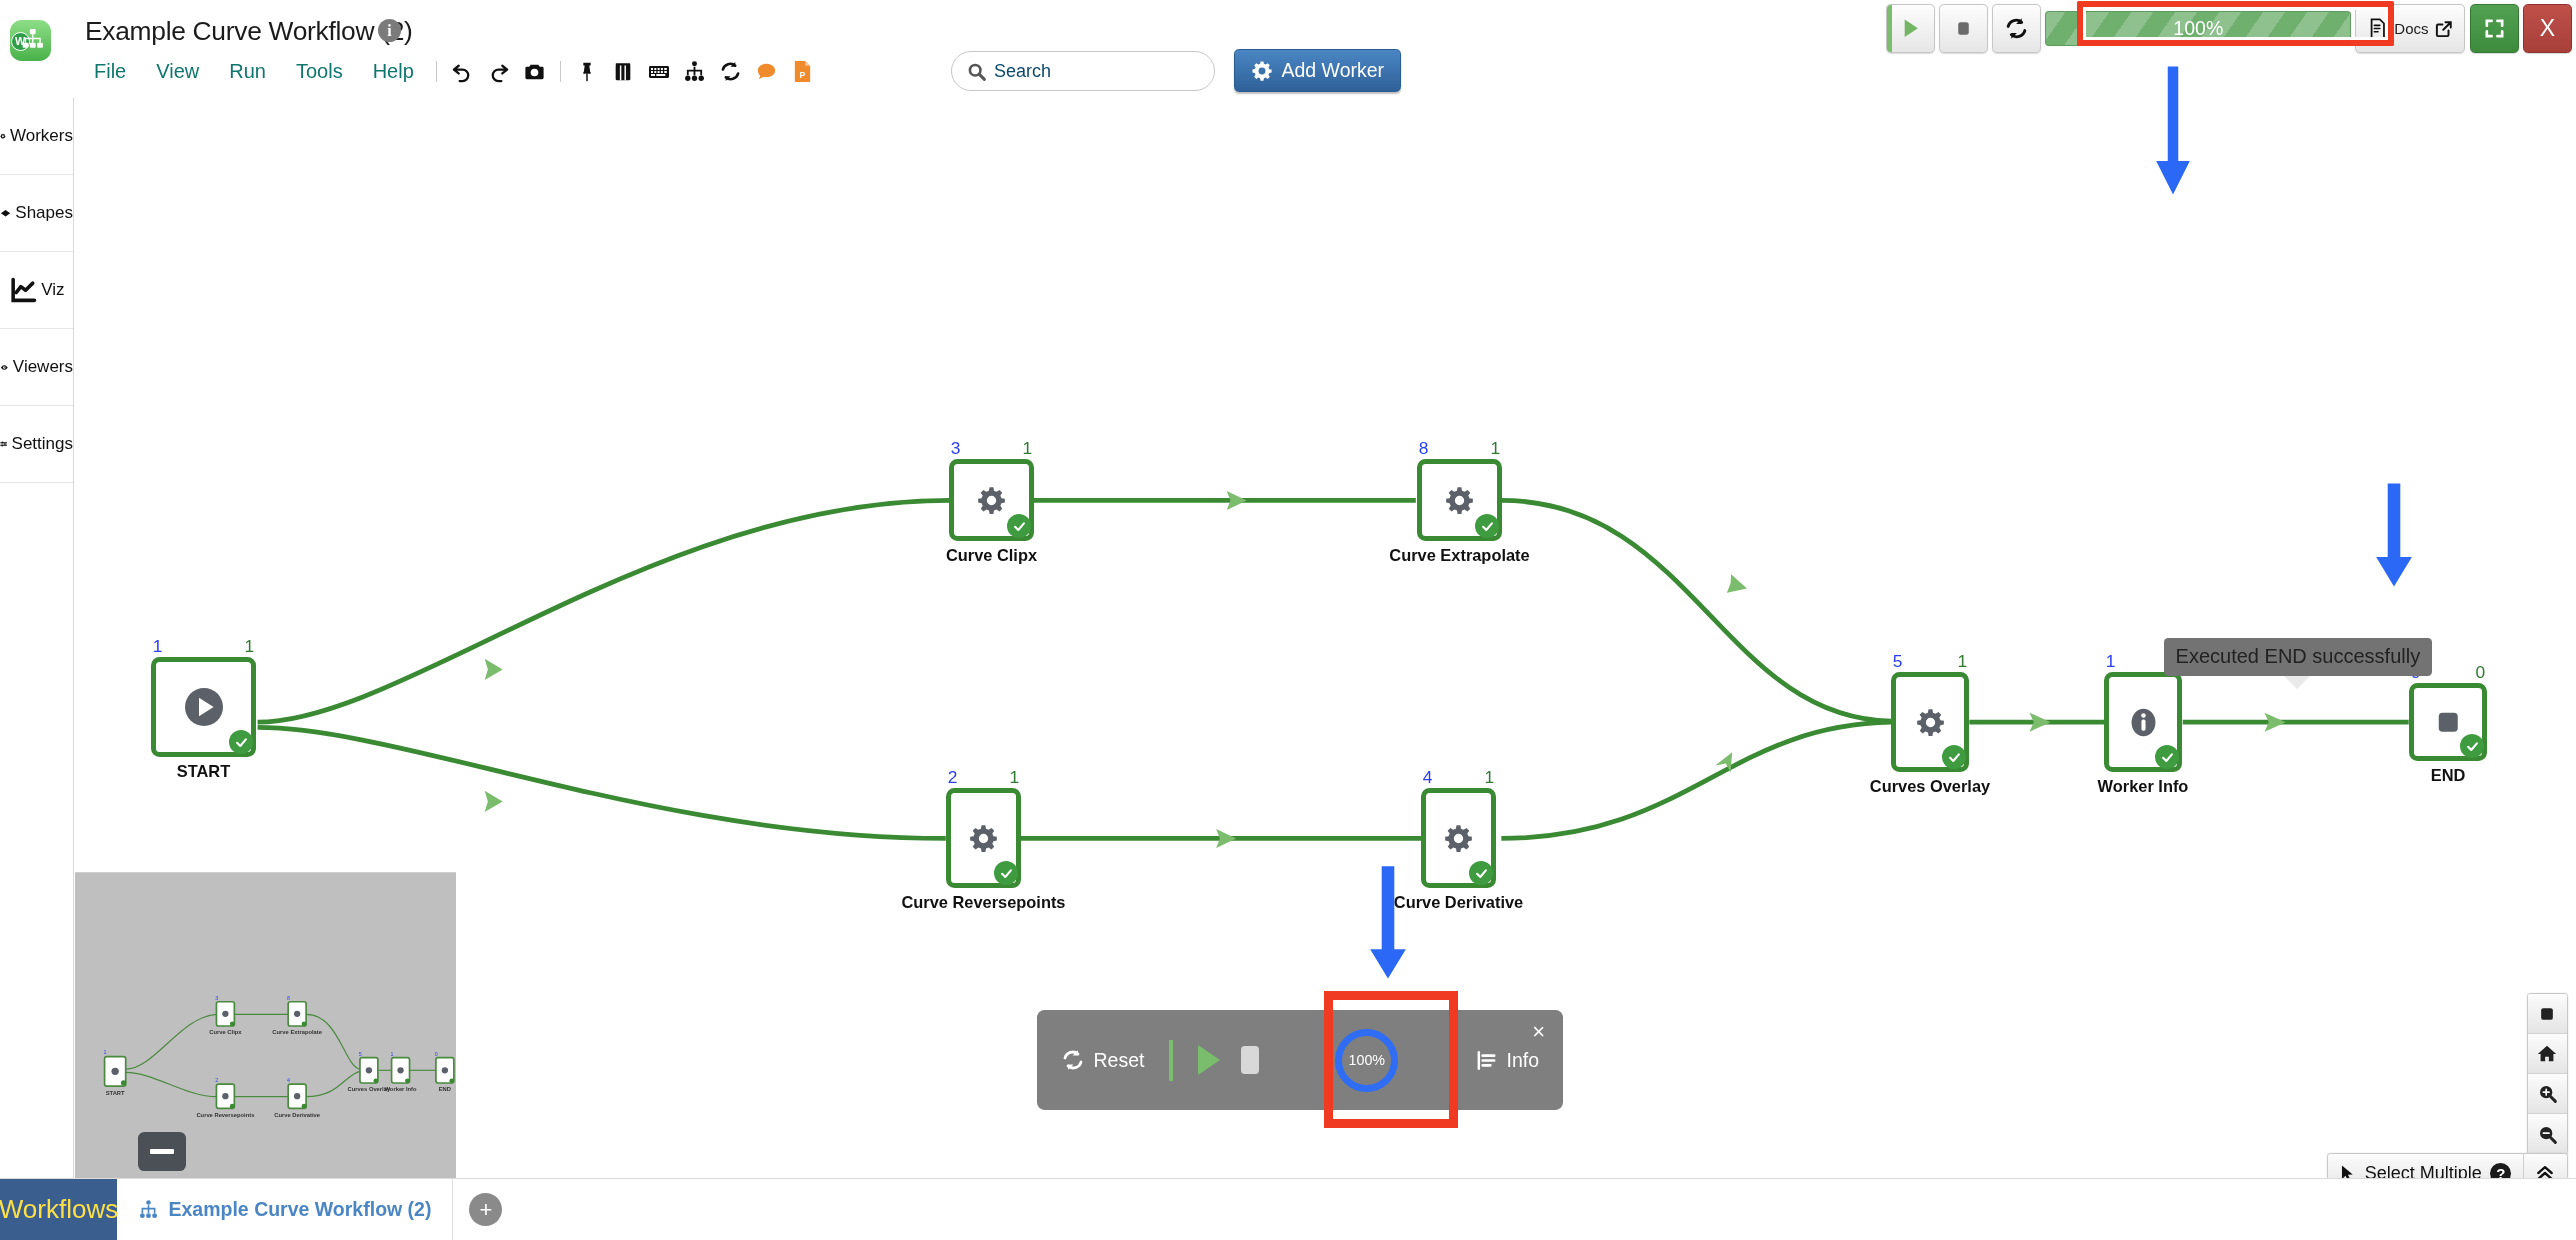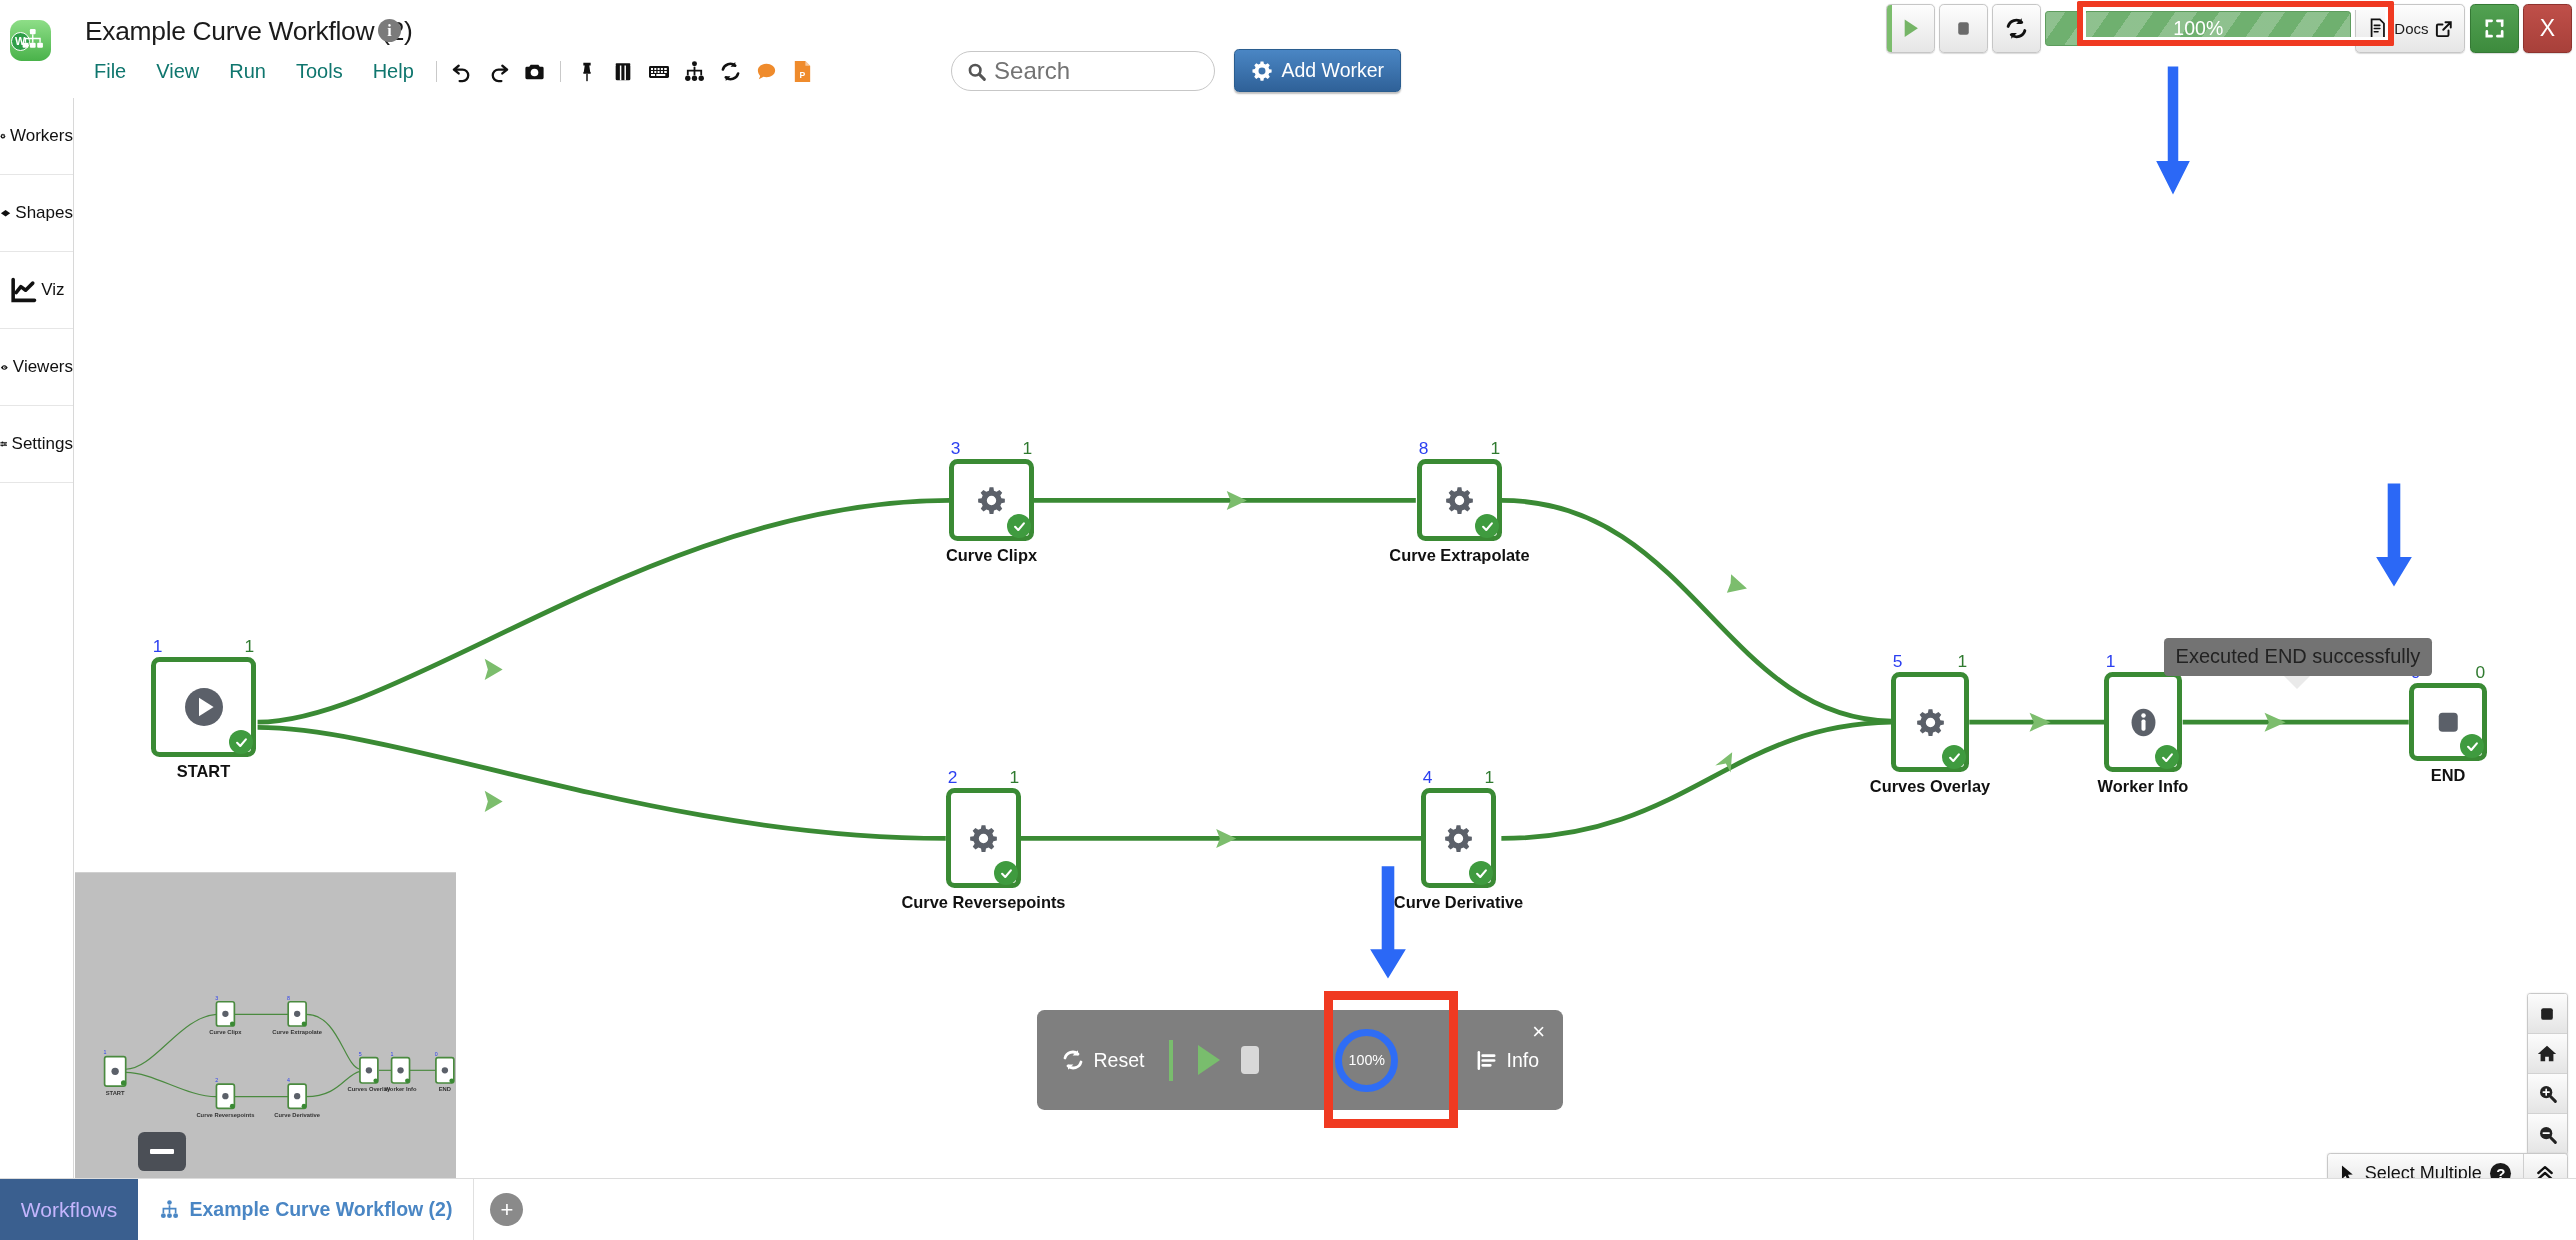--- a/index.html
+++ b/index.html
@@ -43,21 +43,21 @@
     cursor:default;
   }
   .tbtn svg { display:block; }
 
   
   .searchwrap {
     position:absolute; left:951px; top:51px; width:264px; height:40px;
     border:1.1px solid #c7c7c7; border-radius:20px; background:#fff;
     display:flex; align-items:center; padding-left:13.7px; gap:7.4px;
   }
-  .searchwrap .ph { font-size:24px; color:#737373; }
+  .searchwrap .ph { font-size:18px; color:#0c4a6e; }
   .addworker {
     position:absolute; left:1234px; top:49px; height:43px; padding:0 16px;
     border-radius:4.8px; border:0.5px solid #2a5d8f;
     background:linear-gradient(180deg,#4a86c4,#2f6198);
     color:#fff; font-size:19.5px; display:flex; align-items:center; gap:8.5px;
     box-shadow:0 1.1px 1.6px rgba(0,0,0,.25);
   }
 
   
   .runbar { position:absolute; right:4.2px; top:4.2px; height:49px; display:flex; align-items:center; gap:4.2px; }
@@ -204,21 +204,21 @@
     width:21px; height:21px; border-radius:50%; background:#1b1b1b; color:#fff;
     font-size:15px; font-weight:bold; display:flex; align-items:center; justify-content:center;
   }
 
   
   .statusbar {
     position:absolute; left:0; bottom:0; width:2576px; height:62px;
     background:#fff; border-top:0.5px solid #dcdcdc; display:flex; align-items:stretch;
   }
   .wf-btn {
-    width:138px; background:#3a5f8f; color:#c4b5fd; font-size:21px;
+    width:117px; background:#3a5f8f; color:#fde047; font-size:26px;
     display:flex; align-items:center; justify-content:center;
   }
   .wf-tab {
     display:flex; align-items:center; gap:9.5px; padding:0 21px;
     color:#4a86c4; font-size:19.5px; font-weight:bold; border-right:0.5px solid #e0e0e0;
   }
   .plus-btn {
     margin-left:16px; align-self:center; width:33px; height:33px; border-radius:50%;
     background:#8a8a8a; color:#fff; font-size:22px;
     display:flex; align-items:center; justify-content:center;

